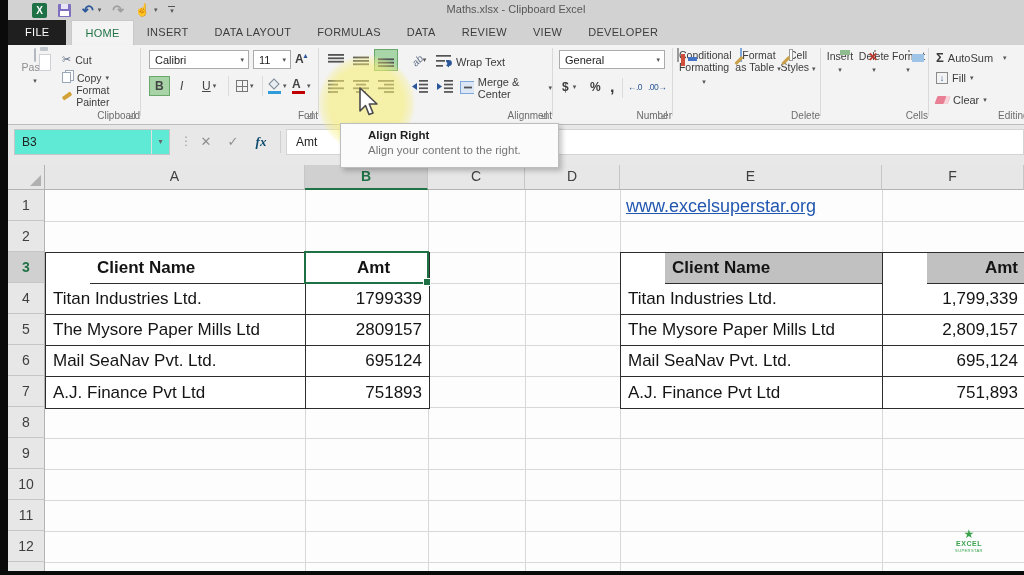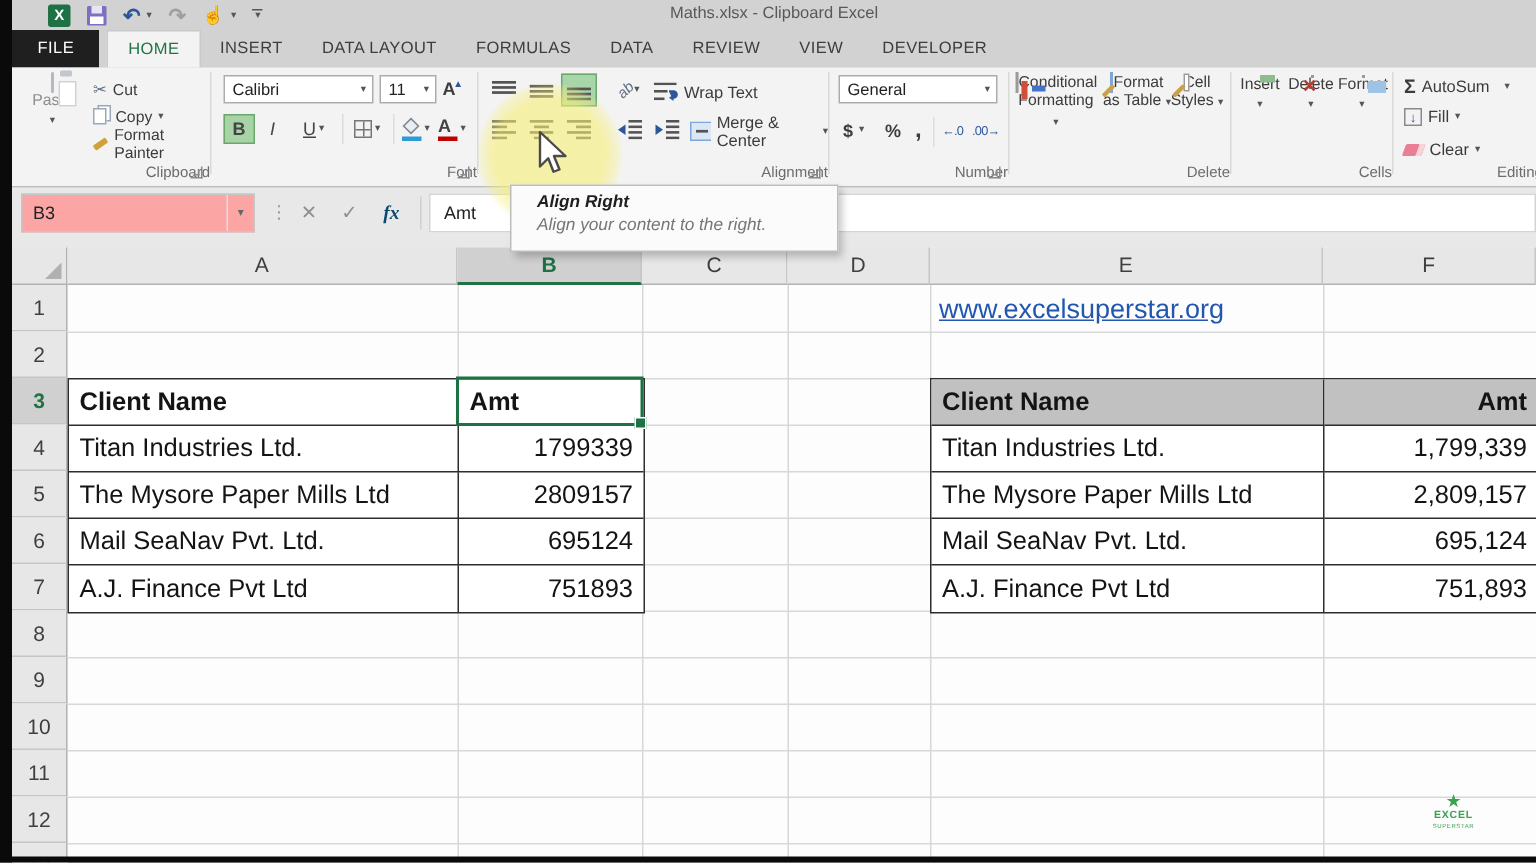--- a/index.html
+++ b/index.html
@@ -100,30 +100,30 @@
   .cell-caret { font-size:7px; color:#555; }
 
   
   .ed-row { position:absolute; display:flex; align-items:center; gap:4px; font-size:11px; color:#3c3c3c; }
   .glyph-sigma { font-size:13px; font-weight:600; color:#3c3c3c; }
   .ic-fill { width:12px; height:12px; border:1px solid #8a8a8a; text-align:center; line-height:11px; font-size:9px; color:#2b579a; font-weight:700; }
   .ic-clear { width:13px; height:8px; background:#e87f95; transform:skewX(-20deg); border-radius:1px; box-shadow:inset -4px 0 0 #f7d4da; }
 
   
   .fbar { position:absolute; left:8px; top:125px; right:0; height:40px; background:#e8e8e8; }
-  .namebox { position:absolute; left:6px; top:4px; width:156px; height:26px; background:#fca5a5; border:1px solid #c6c6c6; font-size:12px; color:#222; line-height:24px; padding-left:7px; }
+  .namebox { position:absolute; left:6px; top:4px; width:156px; height:26px; background:#5eead4; border:1px solid #c6c6c6; font-size:12px; color:#222; line-height:24px; padding-left:7px; }
   .namebox .nb-caret { position:absolute; right:0; top:0; bottom:0; width:18px; border-left:1px solid #e0e0e0; text-align:center; font-size:8px; color:#666; line-height:24px; }
   .fdots { position:absolute; left:172px; top:9px; color:#9a9a9a; font-size:12px; letter-spacing:1px; }
   .fbtn { position:absolute; top:4px; width:24px; height:26px; text-align:center; line-height:25px; font-size:13px; color:#8f8f8f; }
   .fbtn.fx { font-family:"Liberation Serif", serif; font-style:italic; font-weight:700; color:#0c4a6e; font-size:13px; }
   .fdiv { position:absolute; left:272px; top:6px; width:1px; height:22px; background:#cfcfcf; }
   .finput { position:absolute; left:278px; top:4px; right:0; height:26px; background:#fff; border:1px solid #d4d4d4; font-size:12px; color:#222; line-height:24px; padding-left:9px; }
 
   
-  .tooltip { position:absolute; left:340px; top:123px; width:219px; height:45px; background:#fbfbfb; border:1px solid #bdbdbd; box-shadow:3px 3px 5px rgba(0,0,0,.22); z-index:40; padding:5px 17px;font-style:italic; }
+  .tooltip { position:absolute; left:340px; top:123px; width:219px; height:45px; background:#fbfbfb; border:1px solid #bdbdbd; box-shadow:3px 3px 5px rgba(0,0,0,.22); z-index:40; padding:5px 27px; }
   .tt-title { font-size:11.5px; font-weight:700; color:#1f1f1f; }
   .tt-desc { font-size:11.5px; color:#767676; margin-top:3px; }
 
   
   .hl-circle { position:absolute; left:318px; top:55px; width:97px; height:97px; border-radius:50%; z-index:30; pointer-events:none;
     background:radial-gradient(circle, rgba(247,238,118,.60) 54%, rgba(247,238,118,.28) 66%, rgba(247,238,118,0) 72%); }
   .cursor { position:absolute; left:356px; top:86px; z-index:50; pointer-events:none; }
 
   
   .sheet { position:absolute; left:8px; top:165px; width:1016px; height:410px; background:#fdfdfd; }
@@ -136,21 +136,21 @@
   .vl { position:absolute; top:25px; height:385px; width:1px; background:#d8d8d8; }
   .hl { position:absolute; left:37px; right:0; height:1px; background:#d8d8d8; }
 
   .cell-link { position:absolute; left:618px; top:27px; height:29px; line-height:29px; font-size:18px; color:#2257b0; text-decoration:underline; cursor:pointer; }
 
   .xtable { position:absolute; display:grid; border:1px solid #2d2d2d; background:#fff; z-index:3; }
   .lt { left:37px; top:87px; grid-template-columns:260px 123px; grid-auto-rows:31px; }
   .rt { left:612px; top:87px; grid-template-columns:262px 142px; grid-auto-rows:31px; }
   .tc { border-right:1px solid #2d2d2d; border-bottom:1px solid #2d2d2d; font-size:17px; color:#141414; display:flex; align-items:center; padding:0 7px; white-space:nowrap; overflow:hidden; }
   .tc.num { justify-content:flex-end; }
-  .tc.hd { font-weight:700; }
+  .tc.hd { font-weight:700;margin-left:44px; }
   .rt .tc.hd { background:#c1c1c1; }
   .xtable .tc:nth-child(2n) { border-right:none; }
   .xtable .tc:nth-last-child(-n+2) { border-bottom:none; }
 
   .sel-box { position:absolute; left:296px; top:86px; width:125px; height:33px; border:2px solid #1e7145; z-index:6; pointer-events:none; }
   .sel-box::after { content:""; position:absolute; right:-4px; bottom:-4px; width:6px; height:6px; background:#1e7145; border:1px solid #fff; }
 
   .watermark { position:absolute; left:938px; top:363px; width:46px; text-align:center; color:#3ba24e; z-index:4; }
   .watermark .wm-star { font-size:12px; line-height:12px; }
   .watermark .wm-1 { font-size:7px; font-weight:700; letter-spacing:.5px; line-height:8px; }

